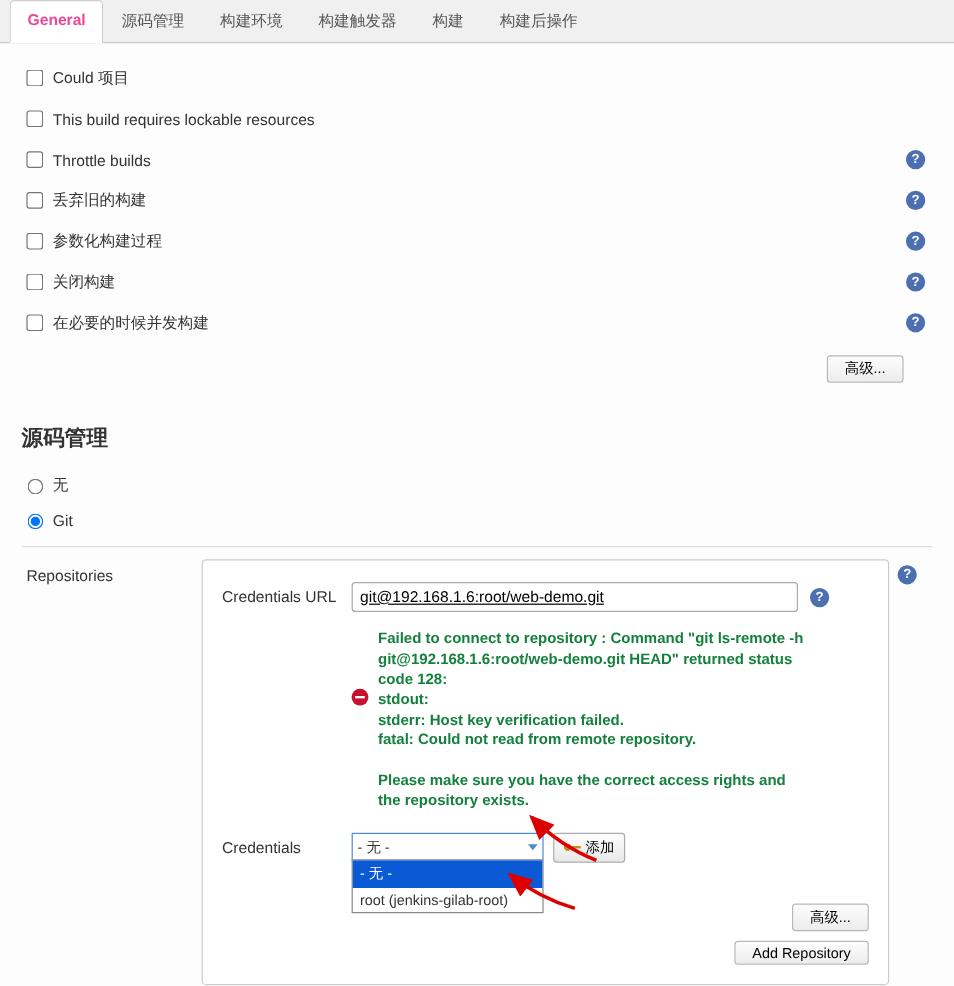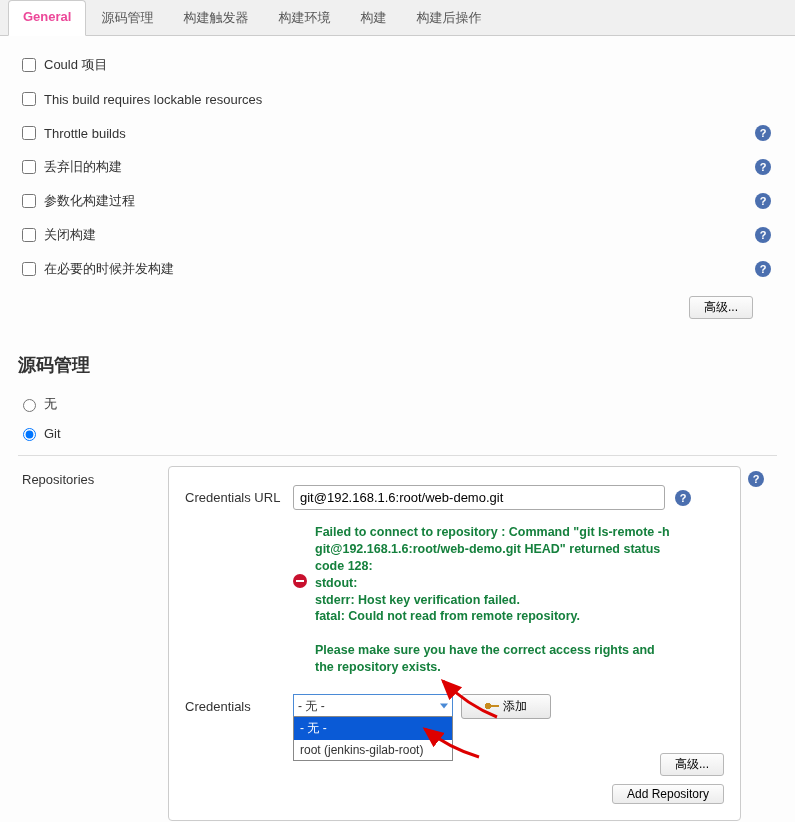--- a/index.html
+++ b/index.html
@@ -116,20 +116,21 @@
     padding-top: 5px;
   }
   .field-control { flex: 1; position: relative; }
   .text-input {
     width: 100%;
     max-width: 372px;
     padding: 4px 6px;
     border: 1px solid #aaa;
     border-radius: 3px;
     font-size: 13px;
+    text-decoration: underline;
   }
   .error-block {
     margin: 8px 0 12px 0;
     padding-left: 22px;
     color: #15803d;
     font-weight: bold;
     font-size: 12.5px;
     line-height: 1.35;
     position: relative;
     max-width: 380px;
@@ -181,21 +182,21 @@
     padding: 3px 6px;
     font-size: 12px;
     cursor: pointer;
   }
   .dropdown .opt.selected {
     background: #0a5ad6;
     color: #fff;
   }
   .add-btn {
     margin-left: 8px;
-    padding: 3px 23px;
+    padding: 3px 8px;
     background: linear-gradient(#fdfdfd, #e8e8e8);
     border: 1px solid #aaa;
     border-radius: 3px;
     font-size: 12px;
     cursor: pointer;
     display: inline-flex;
     align-items: center;
     gap: 4px;
   }
   .key-icon {
@@ -216,22 +217,22 @@
     pointer-events: none;
     z-index: 10;
   }
 </style>
 </head>
 <body>
 
 <div class="tabs">
   <div class="tab active">General</div>
   <div class="tab">源码管理</div>
+  <div class="tab">构建环境</div>
   <div class="tab">构建触发器</div>
-  <div class="tab">构建环境</div>
   <div class="tab">构建</div>
   <div class="tab">构建后操作</div>
 </div>
 
 <div class="content">
   <div class="checkrow">
     <input type="checkbox" style="">
     <span>Could 项目</span>
   </div>
   <div class="checkrow">

